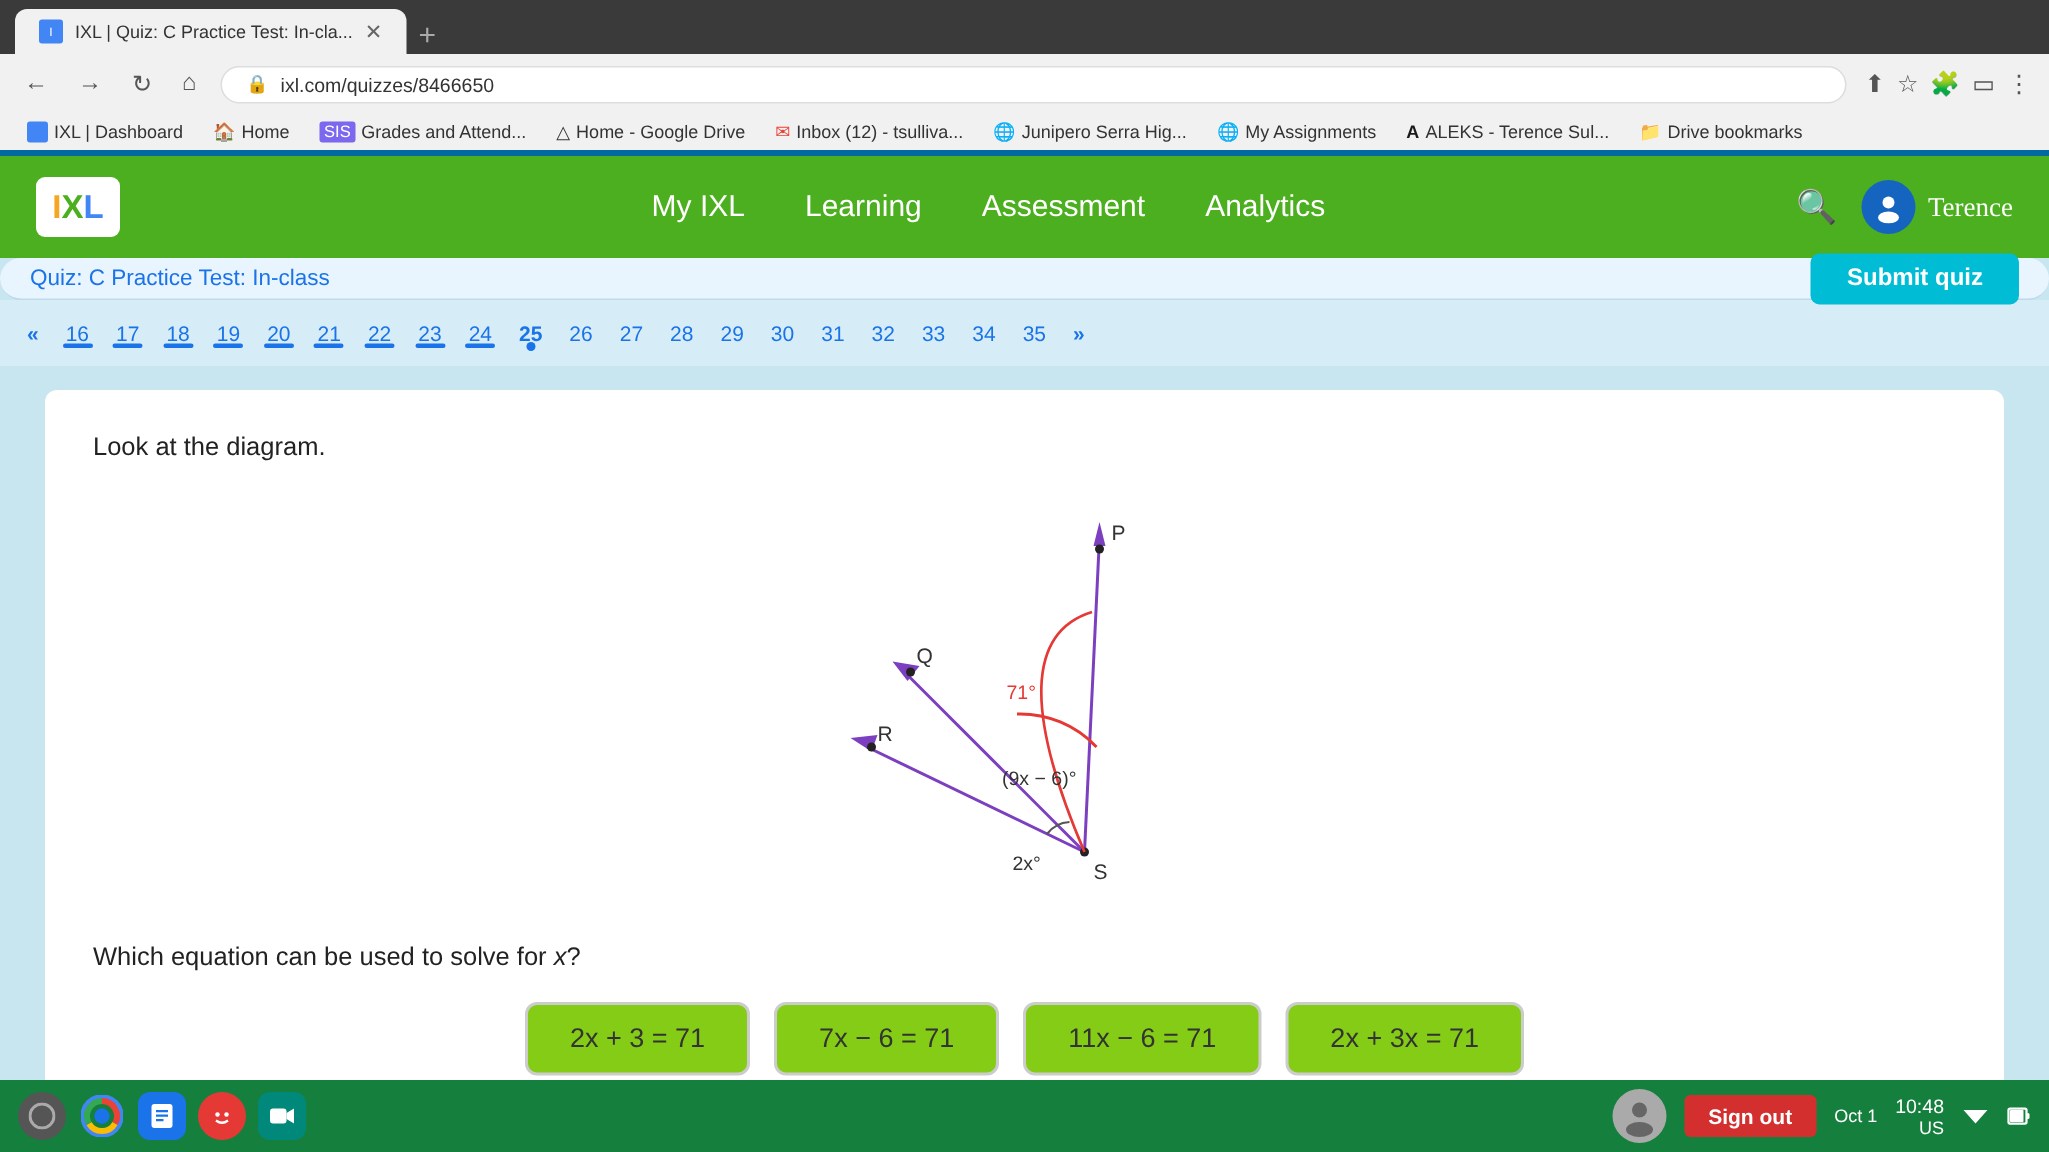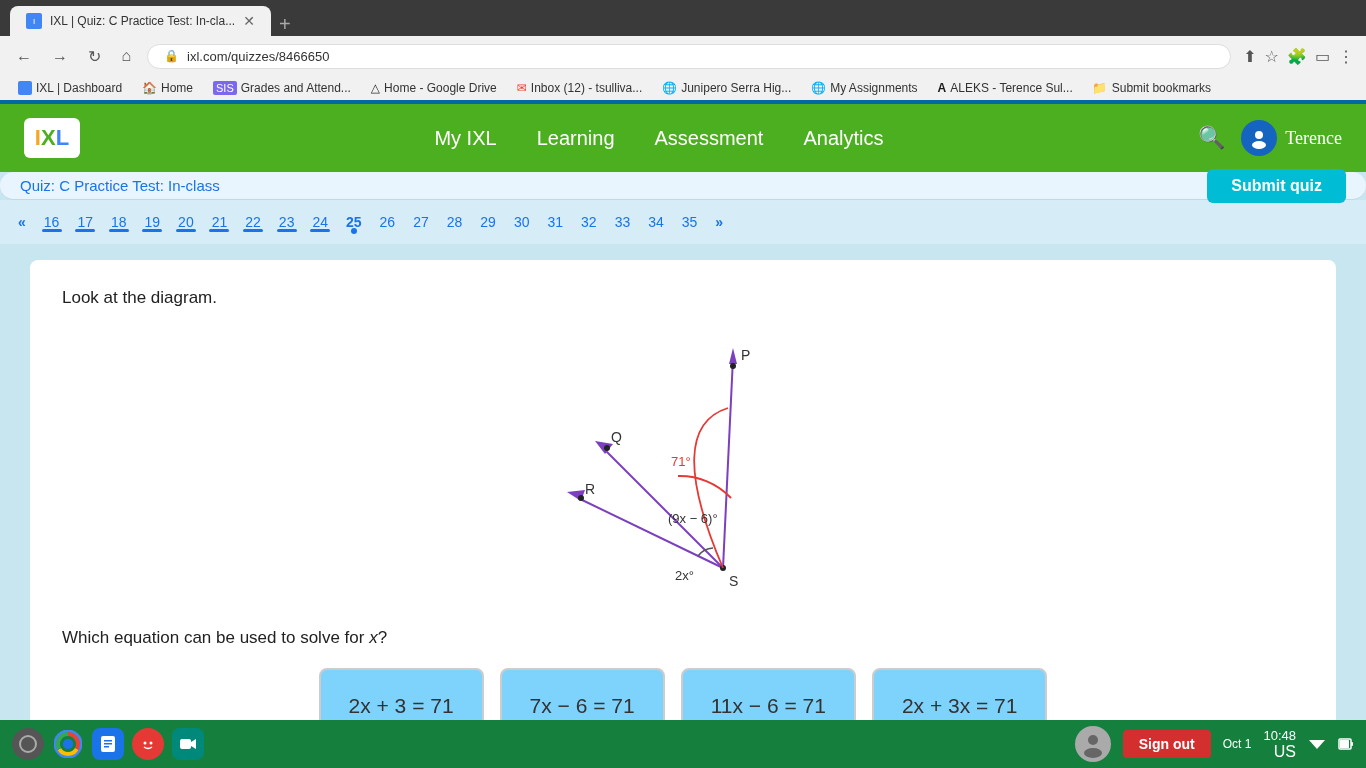--- a/index.html
+++ b/index.html
@@ -49,21 +49,21 @@
     .page-dot { position: absolute; bottom: 0; left: 50%; transform: translateX(-50%); width: 6px; height: 6px; background: #1a73e8; border-radius: 50%; }
 
     
     .main-content { padding: 16px 30px; }
     .question-card { background: white; border-radius: 8px; padding: 28px 32px; min-height: 460px; }
     .question-text { font-size: 17px; color: #222; margin-bottom: 20px; }
     .diagram-area { display: flex; justify-content: center; margin: 10px 0 20px; }
     .answer-text { font-size: 17px; color: #222; margin-bottom: 20px; }
     .answer-text em { font-style: italic; }
     .answer-choices { display: flex; gap: 16px; justify-content: center; }
-    .answer-choice { border: 2px solid #ccc; border-radius: 8px; padding: 24px 28px; font-size: 21px; color: #333; cursor: pointer; background: #7dd3fc; min-width: 140px; text-align: center; }
+    .answer-choice { border: 2px solid #ccc; border-radius: 8px; padding: 12px 28px; font-size: 18px; color: #333; cursor: pointer; background: #84cc16; min-width: 140px; text-align: center; }
 
     
     .taskbar { position: absolute; bottom: 0; left: 0; right: 0; height: 48px; background: #15803d; display: flex; align-items: center; padding: 0 12px; gap: 8px; }
     .taskbar-icon { width: 32px; height: 32px; border-radius: 50%; display: flex; align-items: center; justify-content: center; cursor: pointer; }
     .taskbar-spacer { flex: 1; }
     .taskbar-right { display: flex; align-items: center; gap: 12px; }
     .sign-out-btn { background: #d32f2f; color: white; border: none; border-radius: 4px; padding: 6px 16px; font-size: 14px; font-weight: 600; cursor: pointer; }
     .taskbar-date { color: white; font-size: 12px; }
 
     
@@ -127,21 +127,21 @@
   <div class="bookmark-item">
     <span style="font-size:12px;color:#4285f4">🌐</span>
     <span>My Assignments</span>
   </div>
   <div class="bookmark-item">
     <span style="font-size:12px;font-weight:bold;color:#1a1a1a">A</span>
     <span>ALEKS - Terence Sul...</span>
   </div>
   <div class="bookmark-item">
     <span style="font-size:12px">📁</span>
-    <span>Submit bookmarks</span>
+    <span>Drive bookmarks</span>
   </div>
 </div>
 
 <div class="ixl-navbar">
   <div class="ixl-logo">
     <span class="i">I</span>
       <span class="x">X</span>
       <span class="l">L</span>
   </div>
   <div class="nav-links">
@@ -294,21 +294,21 @@
           <circle cx="15" cy="11" r="5" fill="#666"></circle>
           <ellipse cx="15" cy="24" rx="9" ry="5" fill="#666"></ellipse>
         </svg>
     </div>
     <button class="sign-out-btn">Sign out</button>
     <div style="display:flex;flex-direction:column;align-items:flex-end;">
       <span class="taskbar-date">Oct 1</span>
     </div>
     <div style="display:flex;flex-direction:column;align-items:flex-end;">
       <span style="color:white;font-size:13px;">10:48</span>
-      <span style="color:white;font-size:16px;">US</span>
+      <span style="color:white;font-size:12px;">US</span>
     </div>
     <svg width="18" height="14" viewBox="0 0 18 14">
         <polygon points="9,12 1,3 17,3" fill="white"></polygon>
       </svg>
     <svg width="16" height="16" viewBox="0 0 16 16">
         <rect x="1" y="3" width="12" height="10" rx="1" fill="none" stroke="white" stroke-width="1.5"></rect>
         <rect x="13" y="6" width="2" height="4" rx="1" fill="white"></rect>
         <rect x="2" y="4" width="9" height="8" rx="0.5" fill="white"></rect>
       </svg>
   </div>

